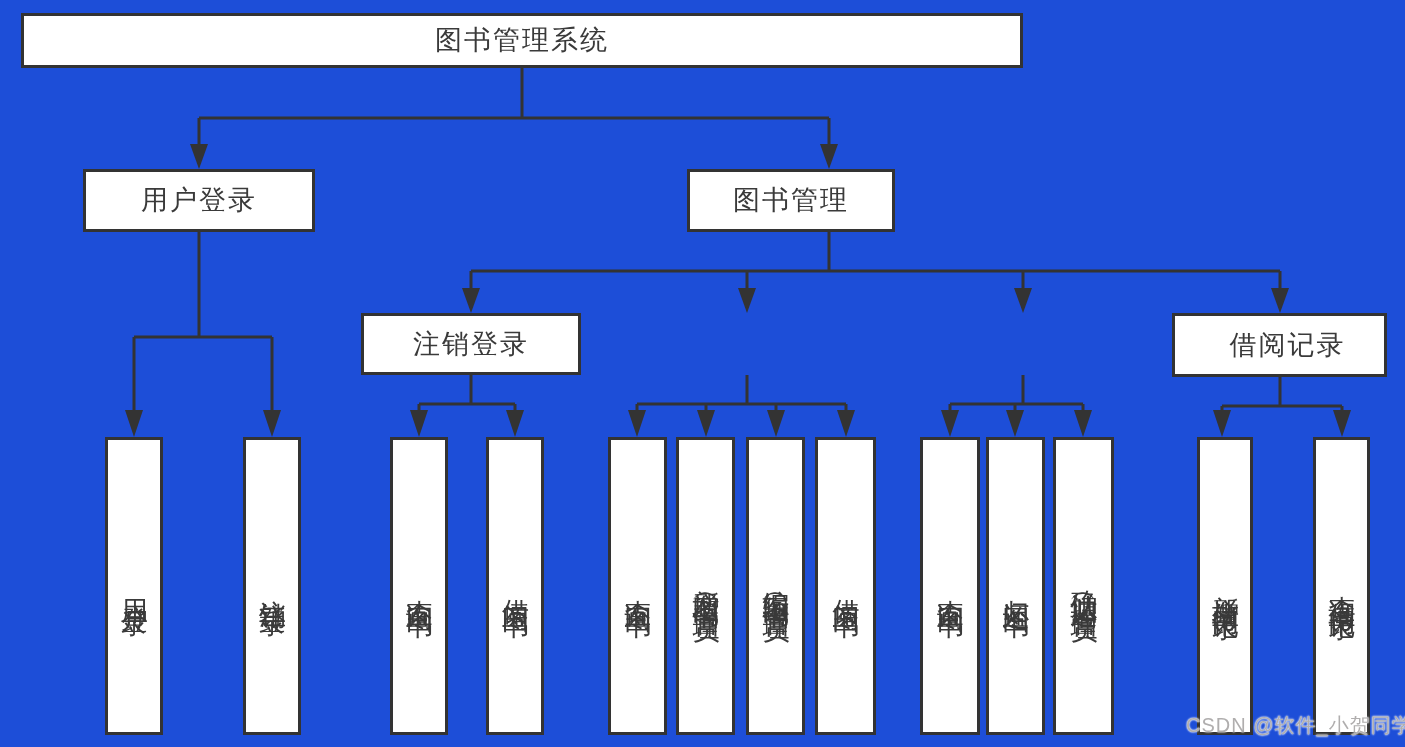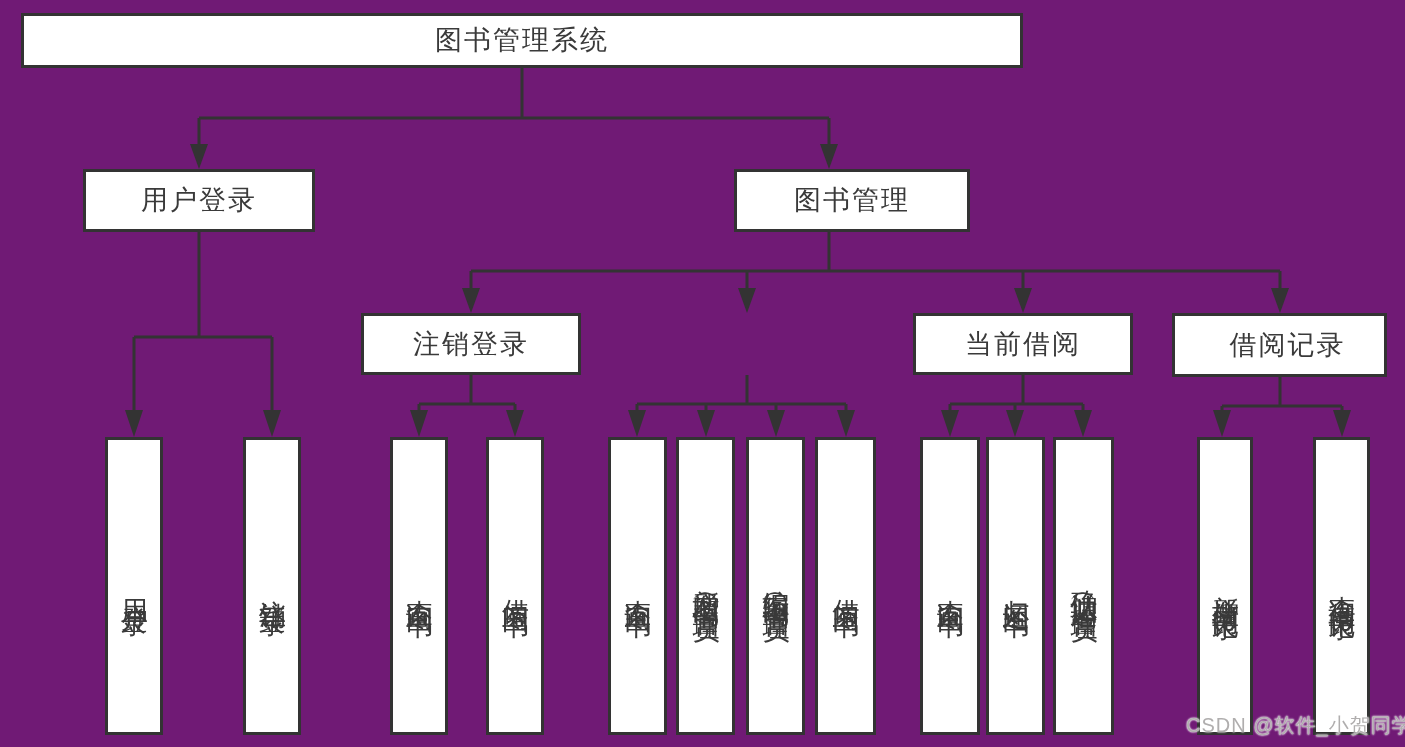--- a/index.html
+++ b/index.html
@@ -5,21 +5,21 @@
   html, body {
     margin: 0;
     padding: 0;
     background: #ffffff;
     font-family: "Liberation Sans", "DejaVu Sans", sans-serif;
   }
   .stage {
     position: relative;
     width: 1405px;
     height: 747px;
-    background: #701a75;
+    background: #1d4ed8;
     overflow: hidden;
   }
   .connectors {
     position: absolute;
     left: 0;
     top: 0;
     width: 1405px;
     height: 747px;
   }
   .node {
@@ -106,29 +106,26 @@
     </g>
   </svg>
 
   <div class="node" style="left:21px; top:13px; width:1002px; height:55px;">
     <span class="h-label">图书管理系统</span>
   </div>
 
   <div class="node" style="left:83px; top:169px; width:232px; height:63px;">
     <span class="h-label">用户登录</span>
   </div>
-  <div class="node" style="left:734px; top:169px; width:236px; height:63px;text-align:right;">
+  <div class="node" style="left:687px; top:169px; width:208px; height:63px;text-align:right;">
     <span class="h-label">图书管理</span>
   </div>
 
   <div class="node" style="left:361px; top:313px; width:220px; height:62px;">
     <span class="h-label">注销登录</span>
-  </div>
-  <div class="node" style="left:913px; top:313px; width:220px; height:62px;">
-    <span class="h-label">当前借阅</span>
   </div>
   <div class="node" style="left:1172px; top:313px; width:215px; height:64px;padding-left:16px;">
     <span class="h-label">借阅记录</span>
   </div>
 
   <div class="node" style="left:105px; top:437px; width:58px; height:298px;">
     <span class="v-label">用户登录</span>
   </div>
   <div class="node" style="left:243px; top:437px; width:58px; height:298px;">
     <span class="v-label">注销登录</span>

